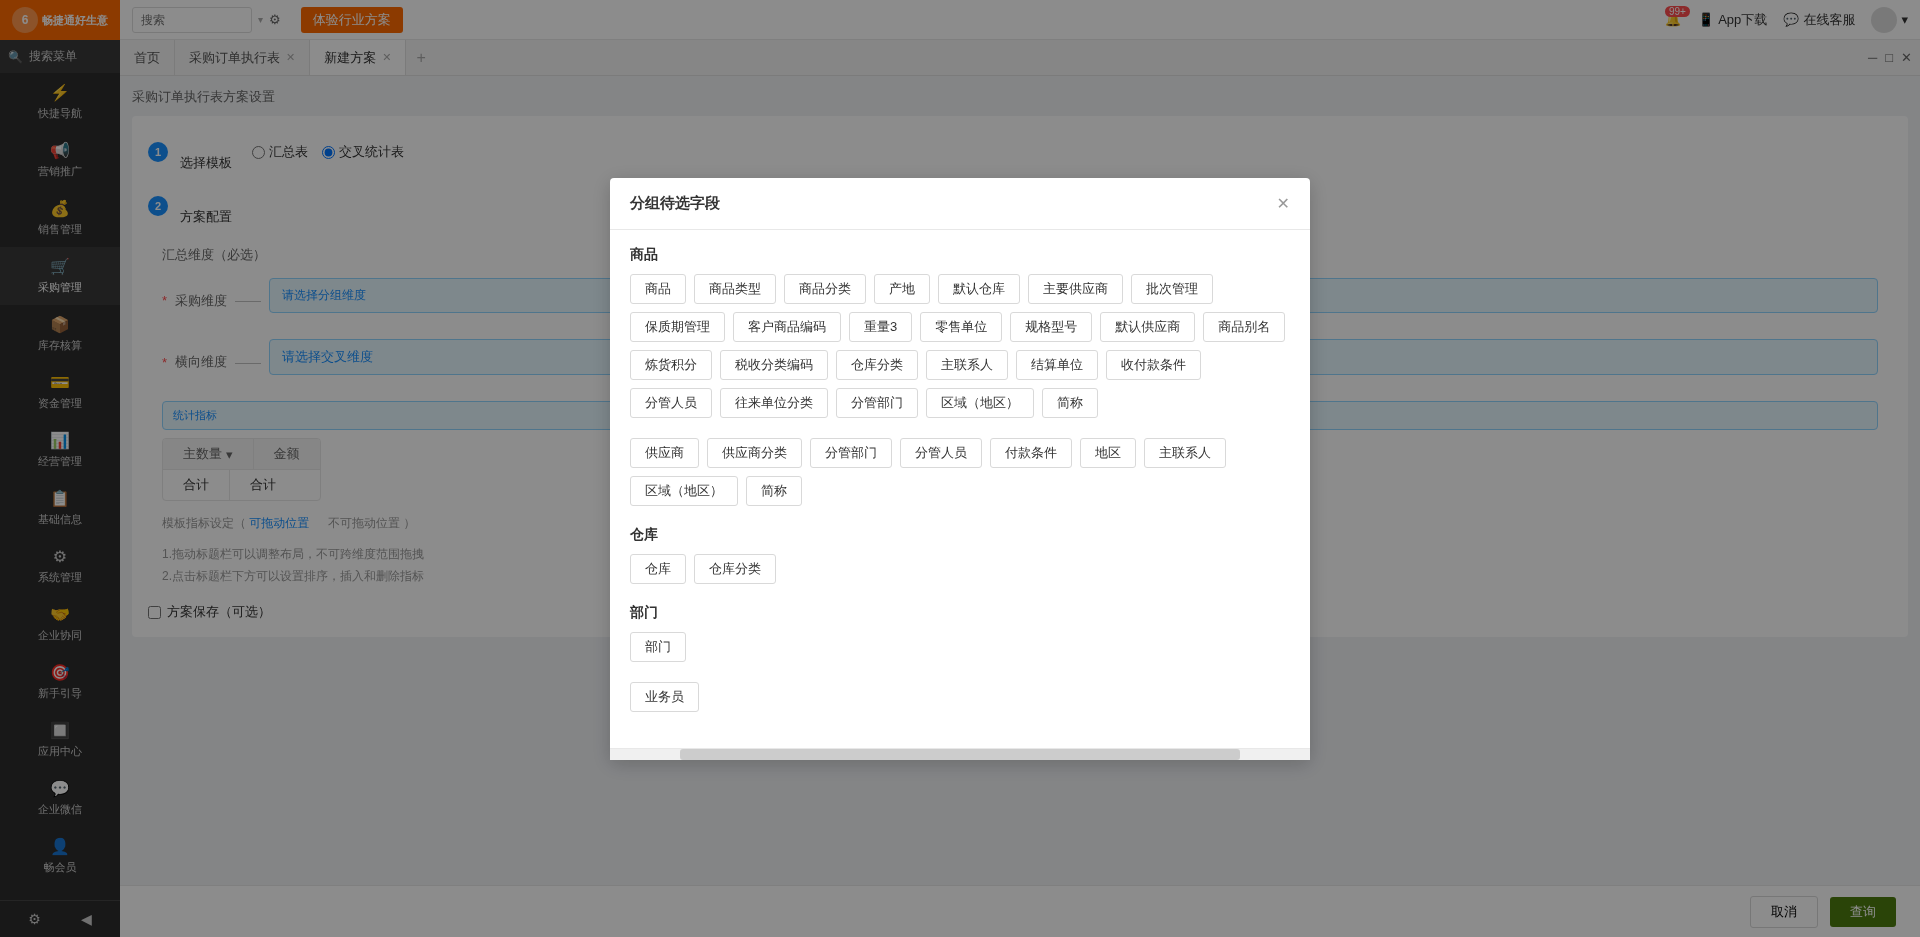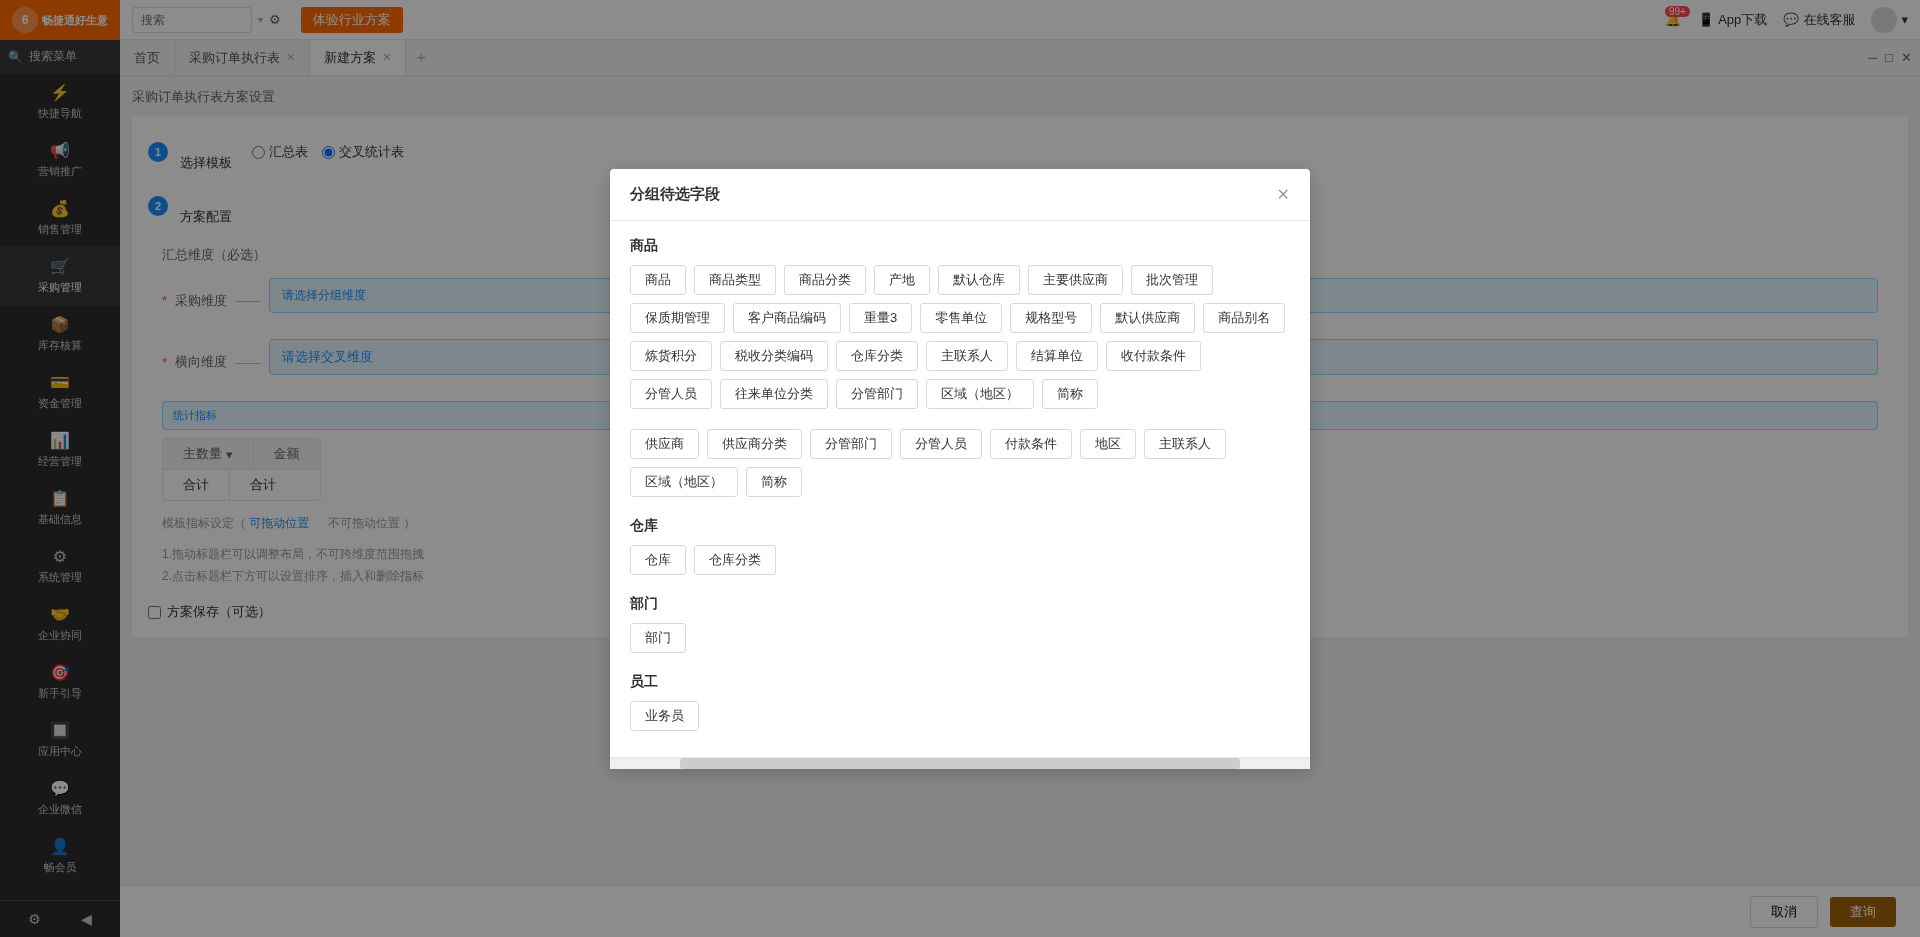--- a/index.html
+++ b/index.html
@@ -191,21 +191,21 @@
     .btn-cancel {
       padding: 6px 20px;
       border: 1px solid #d9d9d9;
       background: #fff;
       border-radius: 3px;
       cursor: pointer;
       font-size: 13px;
     }
     .btn-confirm {
       padding: 6px 20px;
-      background: #a16207;
+      background: #4d7c0f;
       border: none;
       border-radius: 3px;
       cursor: pointer;
       font-size: 13px;
       color: #fff;
     }
 
     
     .modal-overlay {
       position: fixed;
@@ -557,21 +557,20 @@
       </div>
 
       <div class="field-section">
         <div class="field-section-title">部门</div>
         <div class="field-tags">
           <span class="field-tag">部门</span>
         </div>
       </div>
 
       <div class="field-section">
-        <div class="field-section-title">员工</div>
         <div class="field-tags">
           <span class="field-tag">业务员</span>
         </div>
       </div>
 
     </div>
 
     <div class="modal-bottom-scroll">
       <div class="scroll-thumb"></div>
     </div>

